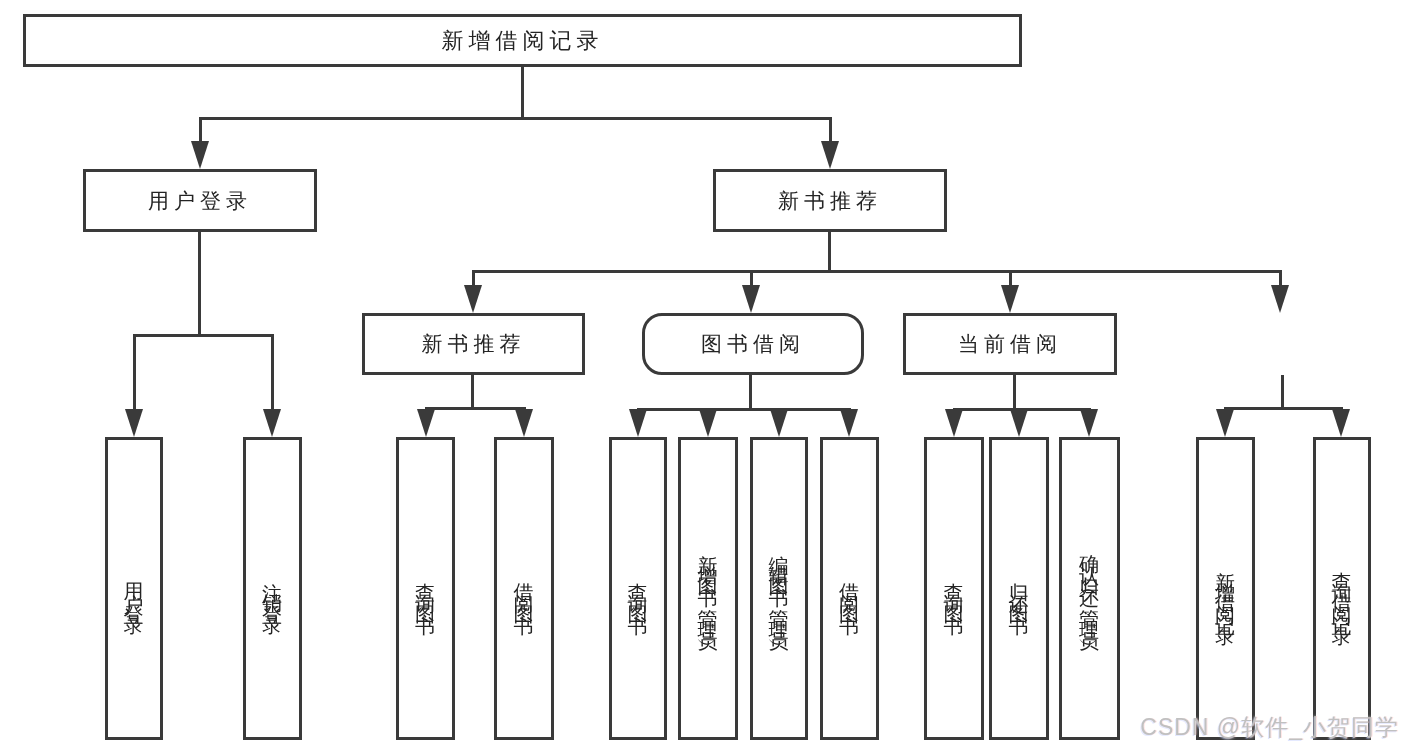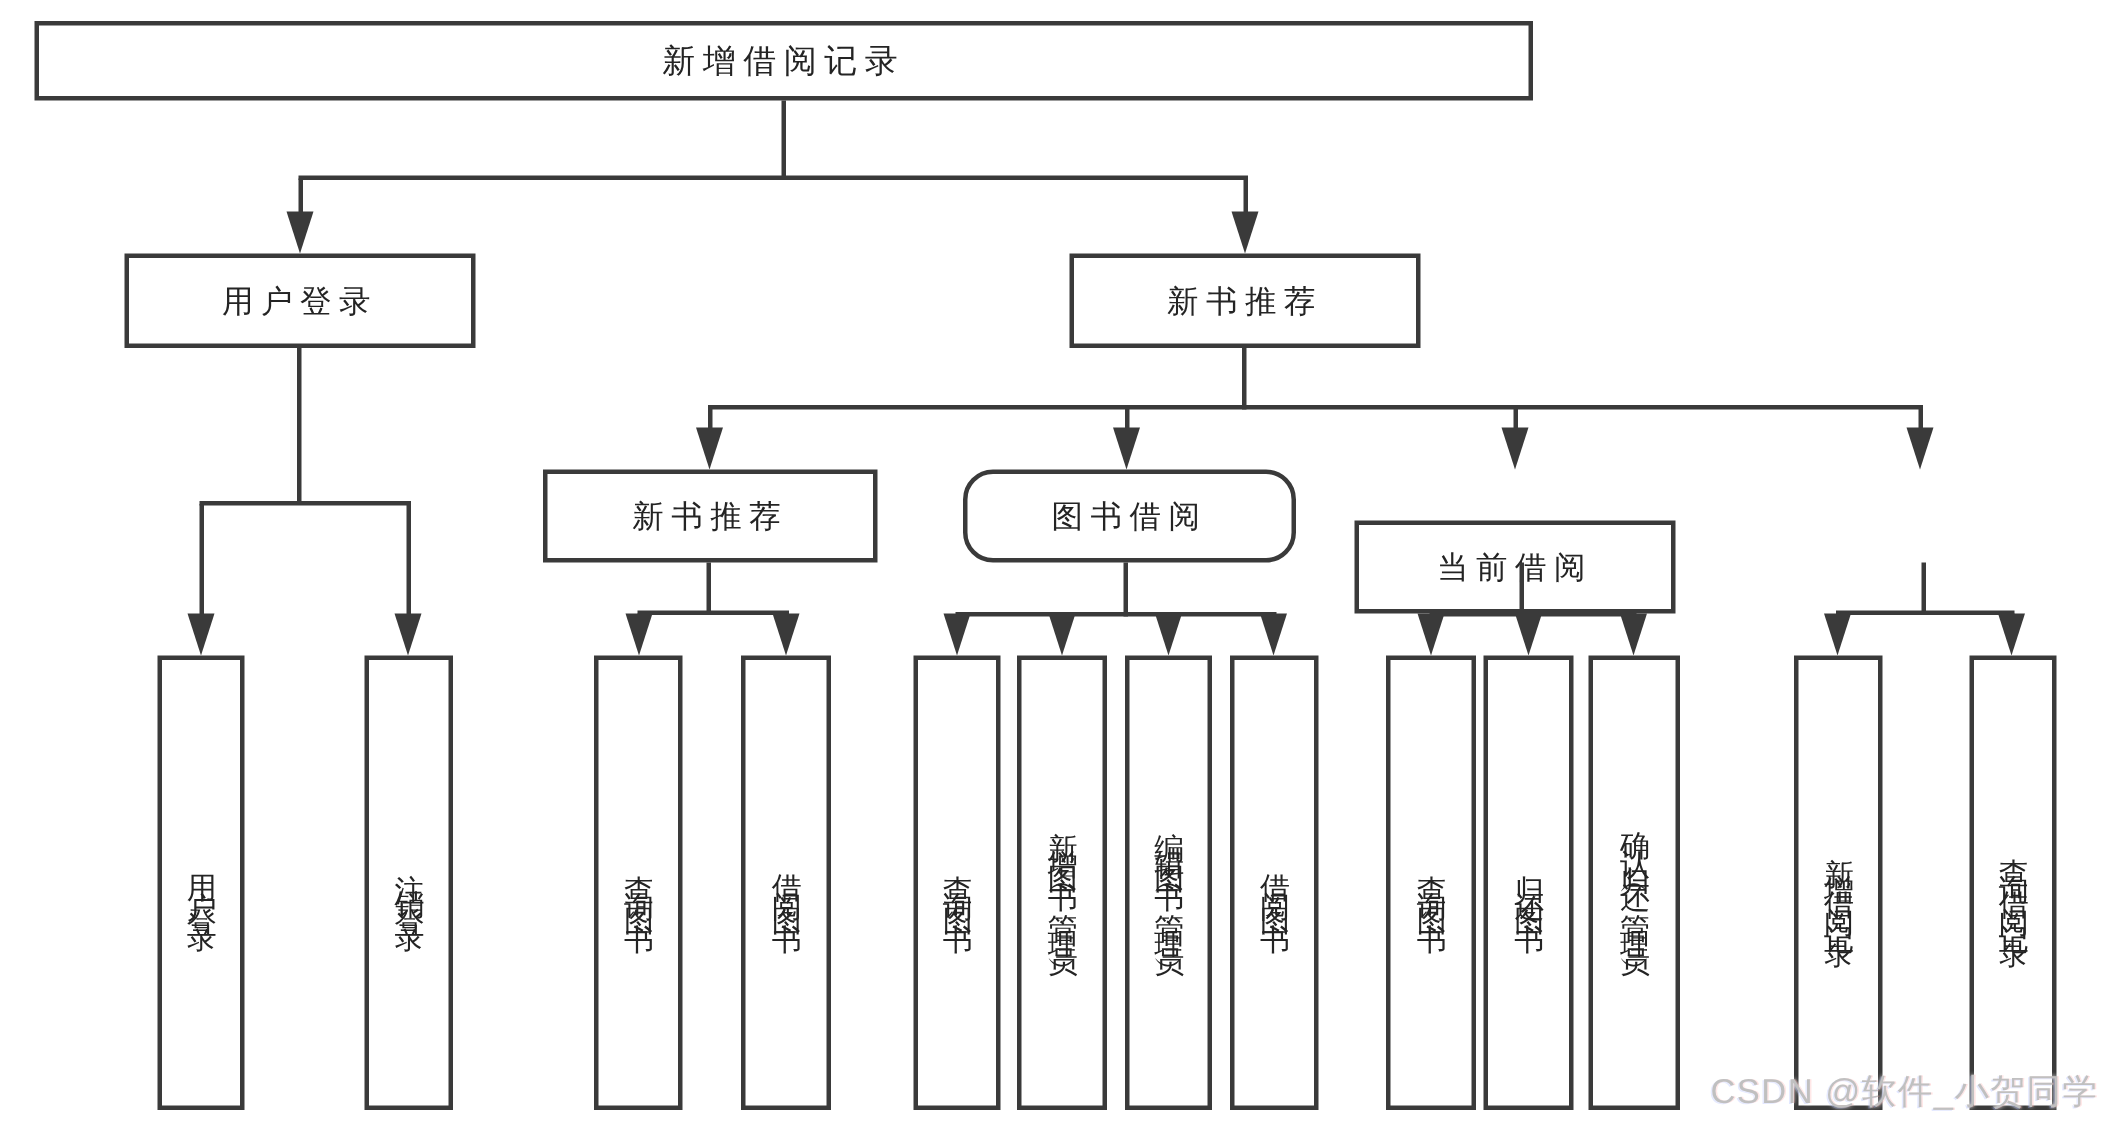--- a/index.html
+++ b/index.html
@@ -88,21 +88,21 @@
 
   <div class="vl" style="left:828px;top:232px;height:41px;"></div>
   <div class="hl" style="left:472px;top:270px;width:810px;"></div>
   <div class="arr" style="left:464px;top:272px;height:41px;"></div>
   <div class="arr" style="left:742px;top:272px;height:41px;"></div>
   <div class="arr" style="left:1001px;top:272px;height:41px;"></div>
   <div class="arr" style="left:1271px;top:272px;height:41px;"></div>
 
   <div class="node" style="left:362px;top:313px;width:223px;height:62px;font-family:Liberation Serif, serif;">新书推荐</div>
   <div class="node" style="left:642px;top:313px;width:222px;height:62px;border-radius:20px;">图书借阅</div>
-  <div class="node" style="left:903px;top:313px;width:214px;height:62px;margin-top:34px;">当前借阅</div>
+  <div class="node" style="left:903px;top:313px;width:214px;height:62px;">当前借阅</div>
 
   <div class="vl" style="left:471px;top:375px;height:34px;"></div>
   <div class="hl" style="left:425px;top:407px;width:101px;"></div>
   <div class="arr" style="left:417px;top:409px;height:28px;"></div>
   <div class="arr" style="left:515px;top:409px;height:28px;"></div>
 
   <div class="vl" style="left:749px;top:375px;height:36px;"></div>
   <div class="hl" style="left:637px;top:408px;width:214px;"></div>
   <div class="arr" style="left:629px;top:410px;height:27px;"></div>
   <div class="arr" style="left:699px;top:410px;height:27px;"></div>

